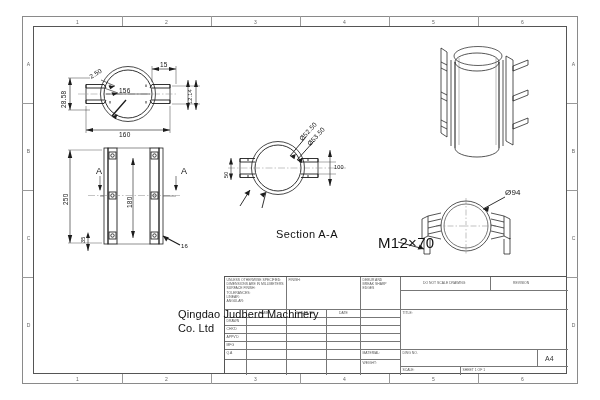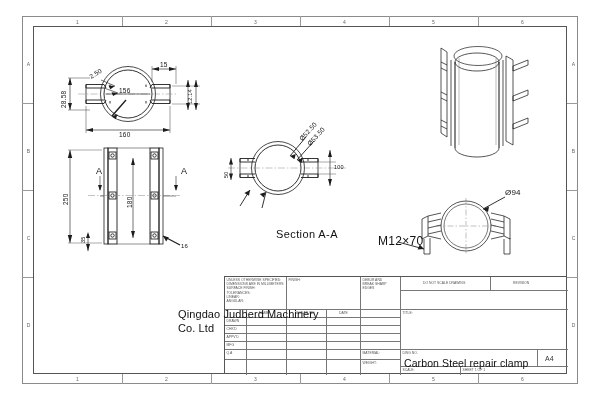--- a/index.html
+++ b/index.html
@@ -18,21 +18,21 @@
             line-height:8px;}
   .zone-lbl.v{width:11px;}
   .dimtxt{position:absolute;font-size:6.5px;color:#111;white-space:nowrap;
           letter-spacing:.2px;}
 
   .svgwrap{position:absolute;left:0;top:0;width:600px;height:400px;
            pointer-events:none;}
 
   
   .section-label{position:absolute;font-size:11px;color:#111;letter-spacing:.4px;}
-  .callout{position:absolute;font-size:12px;color:#111;letter-spacing:.3px;}
+  .callout{position:absolute;font-size:15px;color:#111;letter-spacing:.3px;}
 
   
   #titleblock{position:absolute;left:224px;top:276px;width:343px;height:98px;
               border:1px solid #555;box-sizing:border-box;background:#fff;}
   .tb-cell{position:absolute;box-sizing:border-box;border-right:.7px solid #777;
            border-bottom:.7px solid #777;overflow:hidden;}
   .tb-tag{position:absolute;left:1.5px;top:1px;font-size:3.4px;color:#555;
           line-height:4.2px;white-space:pre-line;letter-spacing:0px;}
   .company{position:absolute;left:178px;top:308px;width:160px;
            font-size:11px;line-height:13.5px;color:#111;letter-spacing:.1px;}
@@ -441,16 +441,15 @@
     <div class="tb-cell" style="left:313px;top:73px;width:30px;height:17px;border-right:none;"></div>
     <div class="tb-cell" style="left:176px;top:90px;width:60px;height:8px;border-bottom:none;">
       <div class="tb-tag">SCALE:</div>
     </div>
     <div class="tb-cell" style="left:236px;top:90px;width:107px;height:8px;border-right:none;border-bottom:none;">
       <div class="tb-tag">SHEET 1 OF 1</div>
     </div>
   </div>
 
   <div class="company">Qingdao Judberd Machinery Co. Ltd</div>
-  <div class="prodname" style="left:404px;top:357px;">Carbon Steel repair clamp</div>
   <div class="papersize" style="left:545px;top:355px;">A4</div>
 
 </div>
 
 </body></html>

